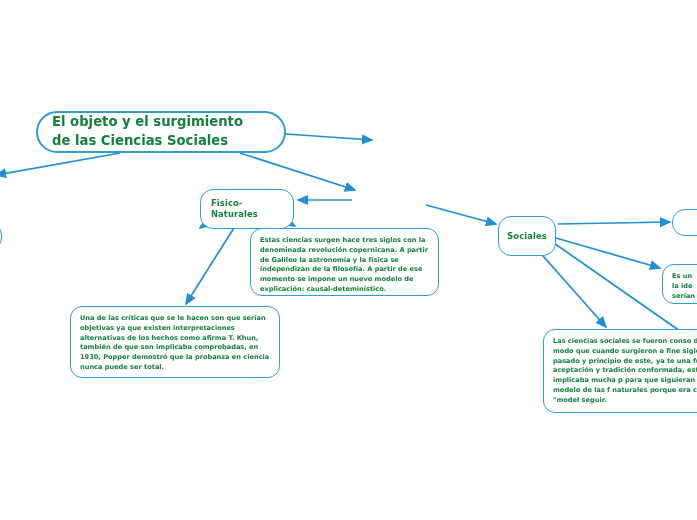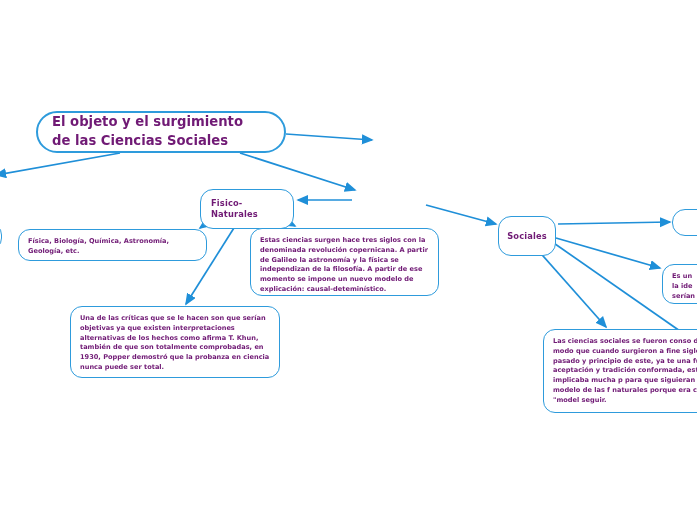--- a/index.html
+++ b/index.html
@@ -28,21 +28,21 @@
     box-sizing: border-box;
     background: #ffffff;
     border: 1.6px solid #2e9bdc;
     border-radius: 14px;
     display: flex;
     align-items: center;
     z-index: 3;
   }
   .node-text {
     font-weight: bold;
-    color: #701a75;
+    color: #15803d;
     line-height: 1.32;
     white-space: pre-wrap;
   }
   
   .n-root {
     left: 36px;
     top: 111px;
     width: 250px;
     height: 42px;
     border-radius: 21px;
@@ -139,30 +139,27 @@
 
 
   <div class="node pill n-fisico">
     <span class="node-text">Fisico-Naturales</span>
   </div>
 
   <div class="node pill n-sociales">
     <span class="node-text">Sociales</span>
   </div>
 
-  <div class="node detail n-lista">
-    <span class="node-text">Física, Biología, Química, Astronomía, Geología, etc.</span>
-  </div>
 
   <div class="node detail n-copern">
     <span class="node-text">Estas ciencias surgen hace tres siglos con la denominada revolución copernicana. A partir de Galileo la astronomía y la física se independizan de la filosofía. A partir de ese momento se impone un nuevo modelo de explicación: causal-deteminístico.</span>
   </div>
 
   <div class="node detail n-critic">
-    <span class="node-text">Una de las críticas que se le hacen son que serían objetivas ya que existen interpretaciones alternativas de los hechos como afirma T. Khun, también de que son totalmente comprobadas, en 1930, Popper demostró que la probanza en ciencia nunca puede ser total.</span>
+    <span class="node-text">Una de las críticas que se le hacen son que serían objetivas ya que existen interpretaciones alternativas de los hechos como afirma T. Khun, también de que son implicaba comprobadas, en 1930, Popper demostró que la probanza en ciencia nunca puede ser total.</span>
   </div>
 
   <div class="node detail n-consol">
     <span class="node-text">Las ciencias sociales se fueron conso de modo que cuando surgieron a fine siglo pasado y principio de este, ya te una fuerte aceptación y tradición conformada, esto implicaba mucha p para que siguieran el modelo de las f naturales porque era como el "model seguir.</span>
   </div>
 
   <div class="node detail n-esun">
     <span class="node-text">Es un
 la ide
 serían</span>

